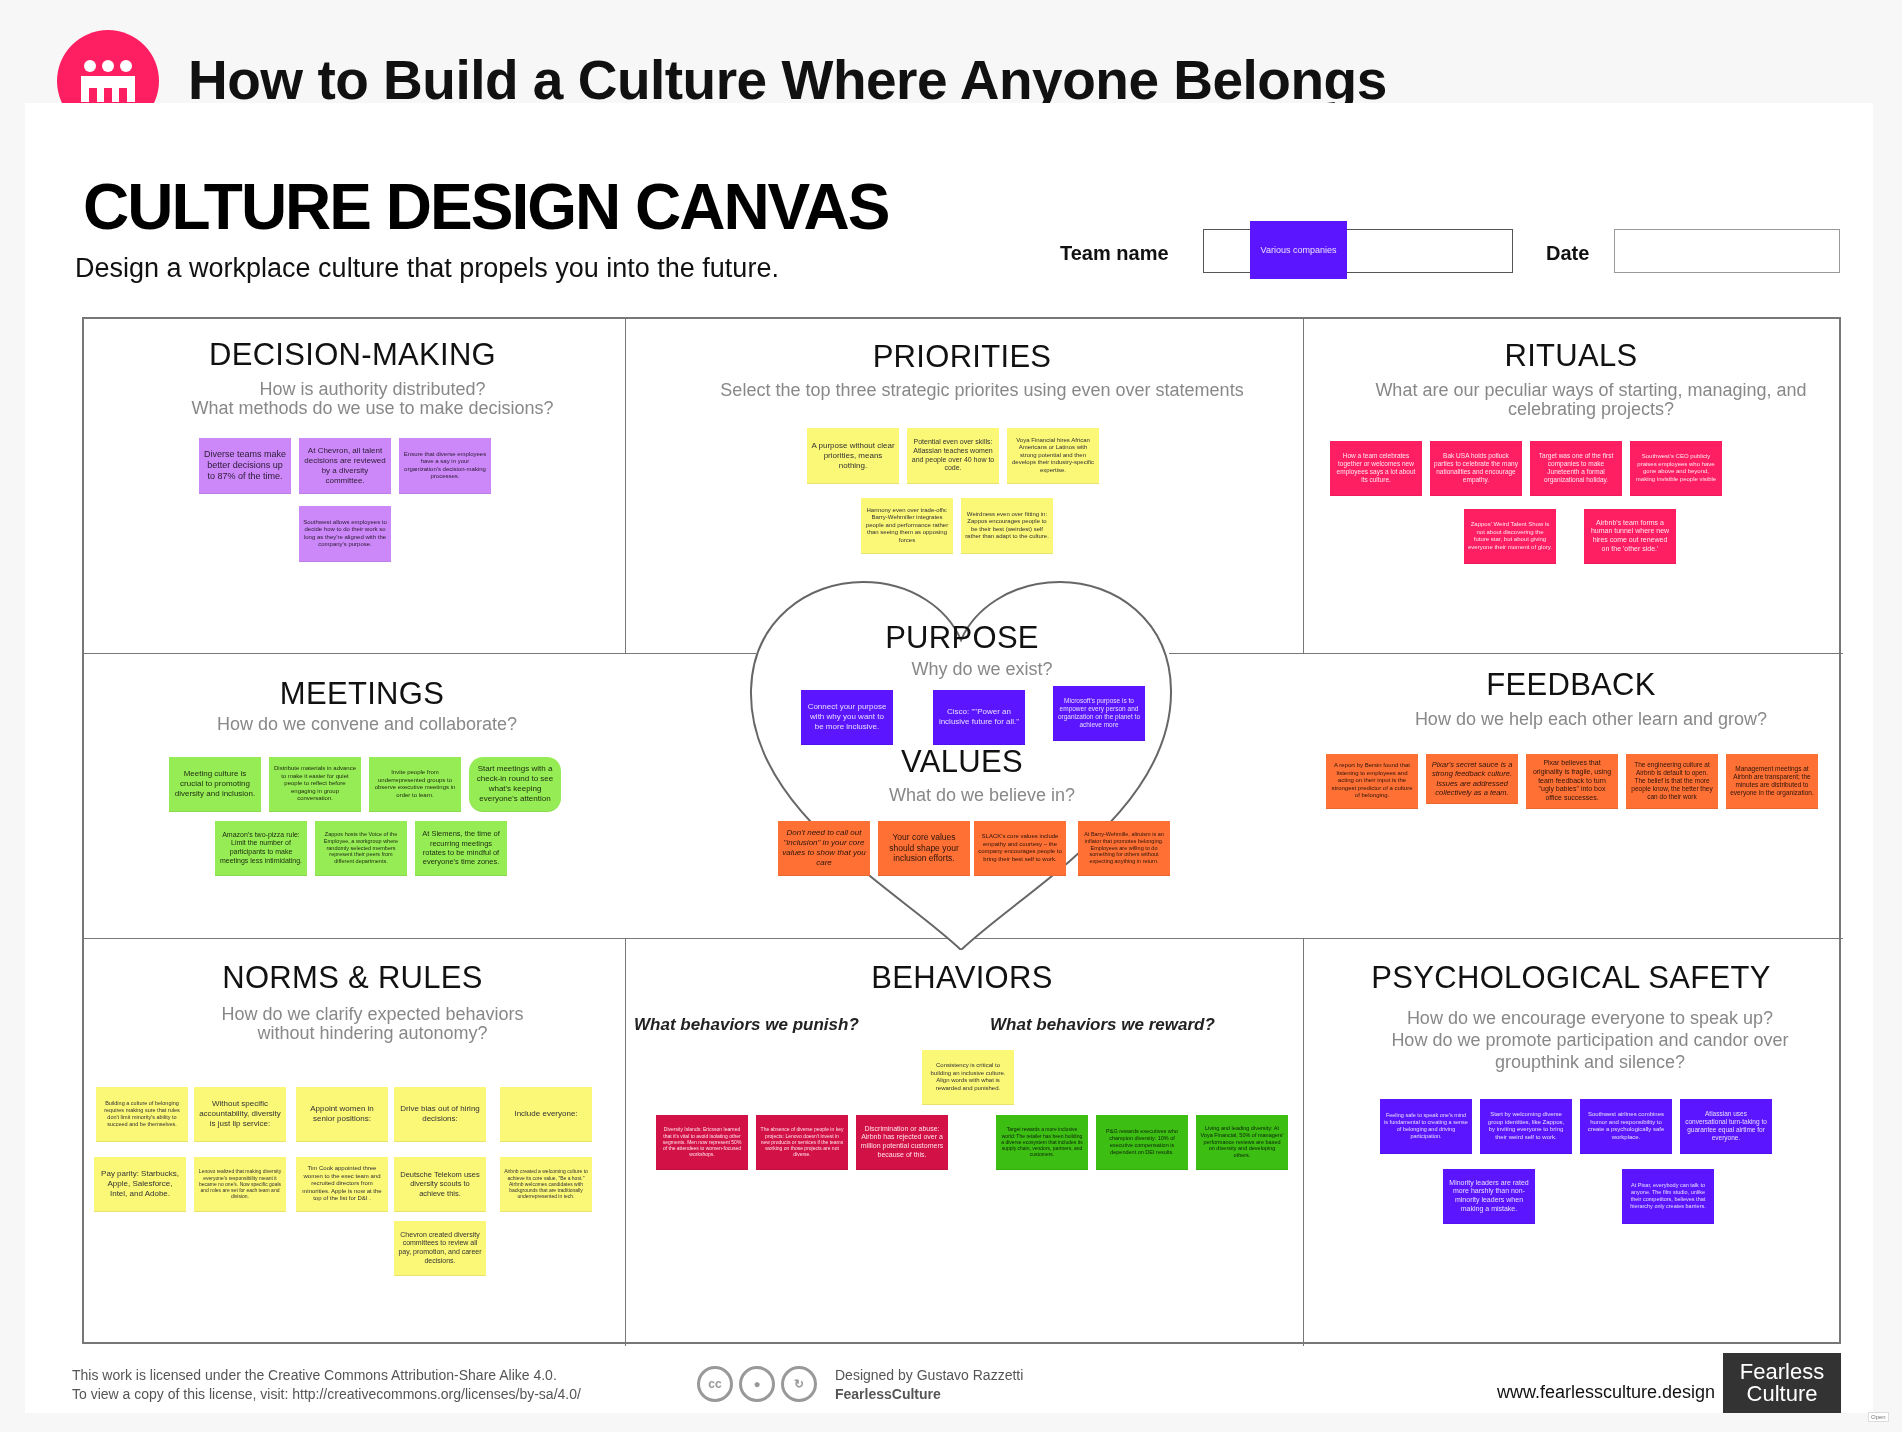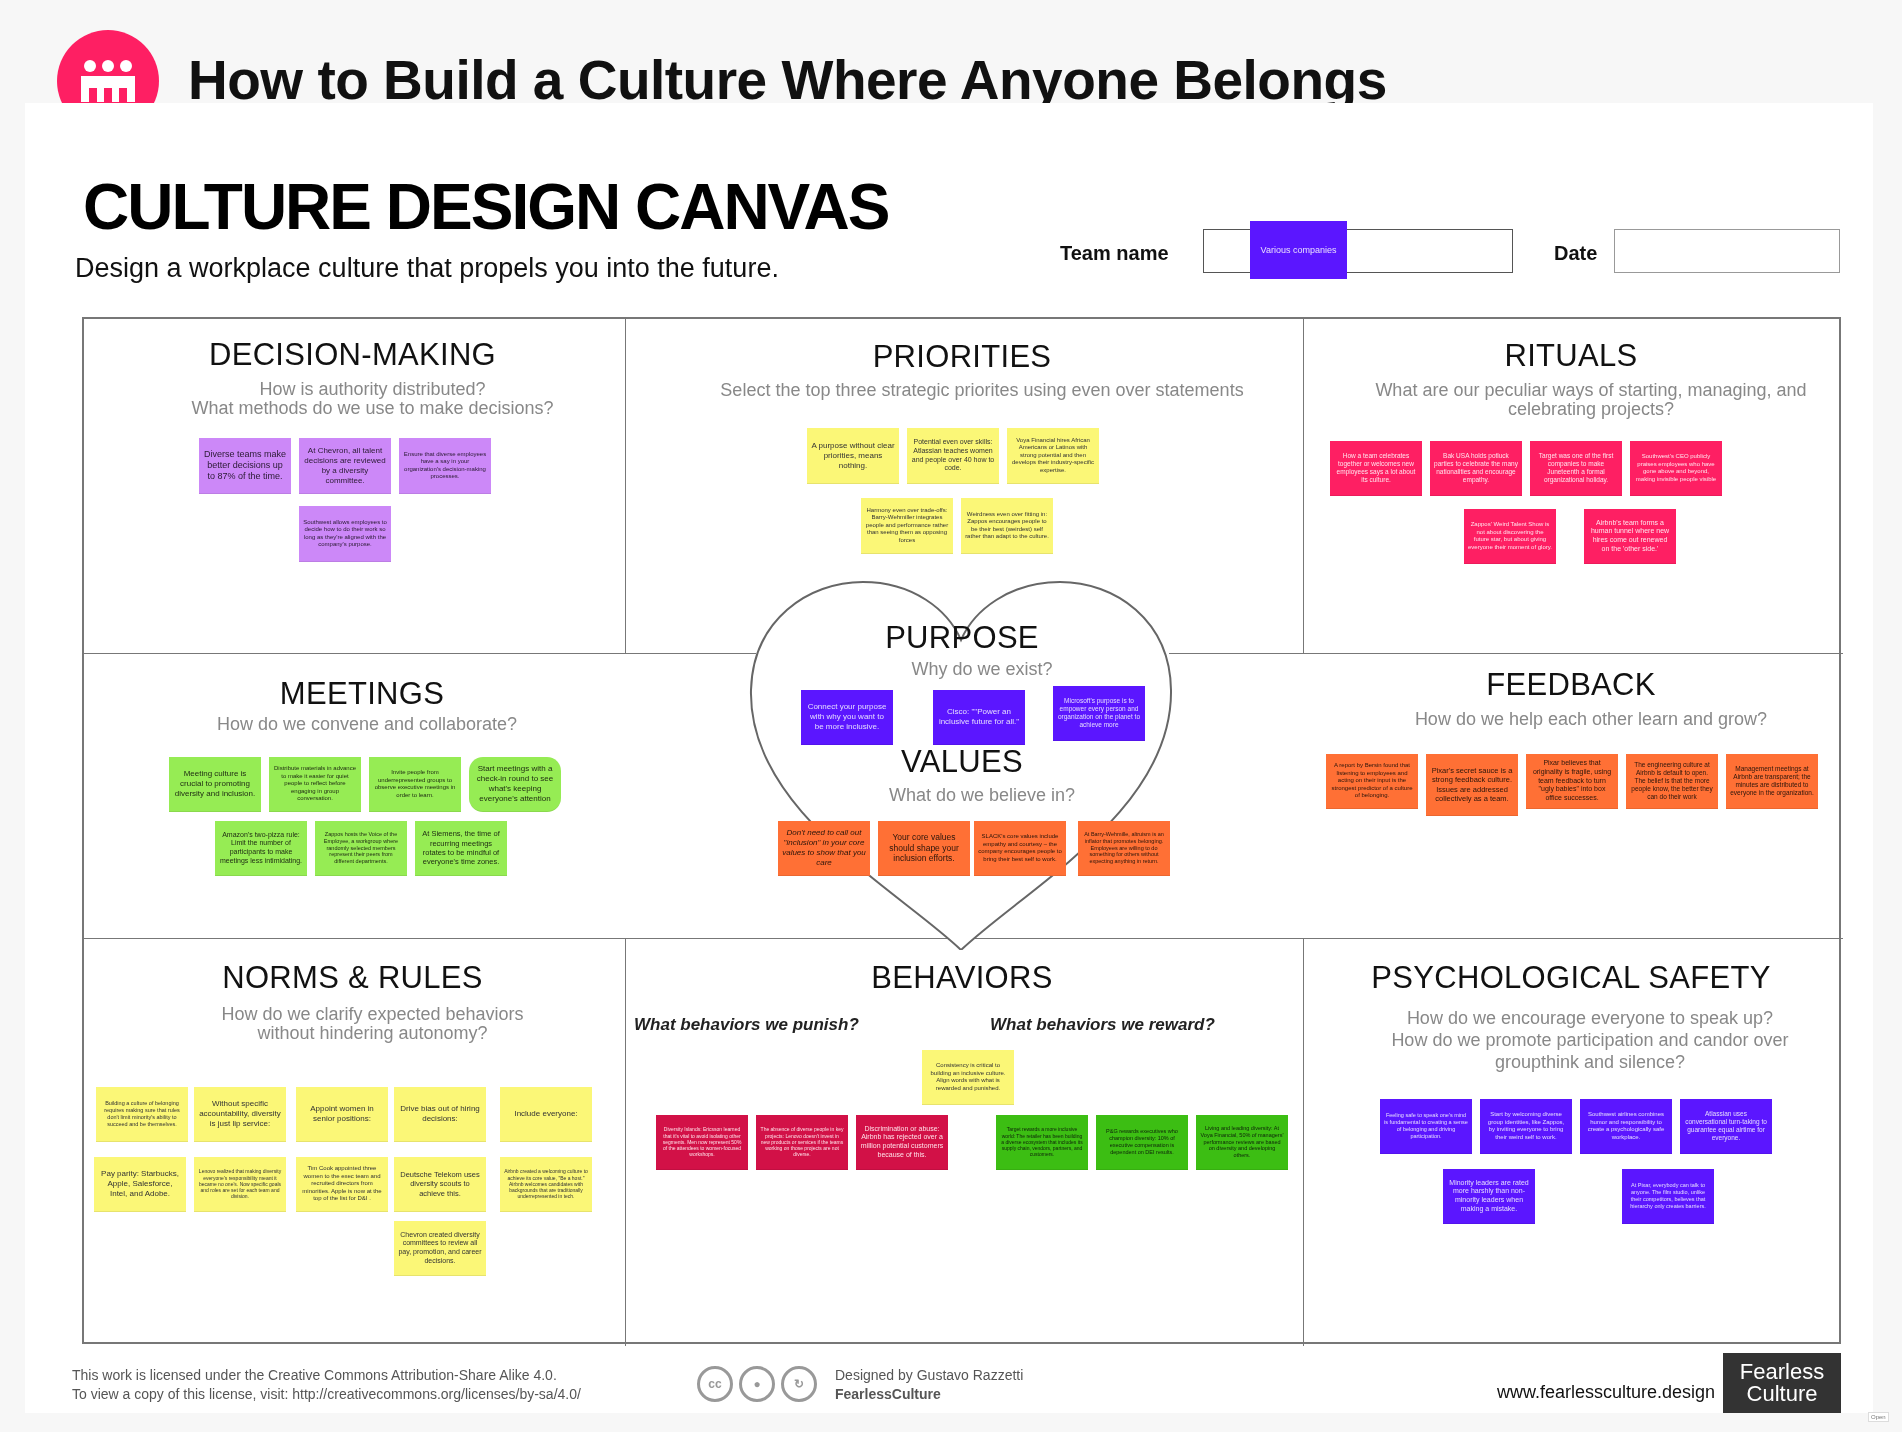--- a/index.html
+++ b/index.html
@@ -59,21 +59,21 @@
 <div class="top-title">How to Build a Culture Where Anyone Belongs</div>
 
 <div class="sheet"></div>
 
 <div class="canvas-title">CULTURE DESIGN CANVAS</div>
 <div class="canvas-sub">Design a workplace culture that propels you into the future.</div>
 
 <div class="field-label" style="left:1060px;top:242px;">Team name</div>
 <div class="field-box" style="left:1203px;top:229px;width:310px;height:44px;"></div>
 <div class="team-sticky">Various companies</div>
-<div class="field-label" style="left:1546px;top:242px;margin-left:8px;">Date</div>
+<div class="field-label" style="left:1546px;top:242px;">Date</div>
 <div class="field-box" style="left:1614px;top:229px;width:226px;height:44px;border-color:#999;"></div>
 
 <div class="grid">
   <div class="vline" style="left:541px;top:0;height:335px;"></div>
   <div class="vline" style="left:1219px;top:0;height:335px;"></div>
   <div class="hline" style="left:0;top:334px;width:672px;"></div>
   <div class="hline" style="left:1085px;top:334px;width:674px;"></div>
   <div class="hline" style="left:0;top:619px;width:1759px;"></div>
   <div class="vline" style="left:541px;top:619px;height:408px;"></div>
   <div class="vline" style="left:1219px;top:619px;height:408px;"></div>
@@ -127,21 +127,21 @@
 <div class="sec-title" style="left:822px;top:744px;width:280px;">VALUES</div>
 <div class="sec-q" style="left:822px;top:786px;width:280px;">What do we believe in?</div>
 <div class="note n-orange" style="left:778px;top:821px;width:92px;height:55px;font-size:8px;font-style:italic;">Don't need to call out "inclusion" in your core values to show that you care</div>
 <div class="note n-orange" style="left:878px;top:821px;width:92px;height:55px;font-size:8.5px;">Your core values should shape your inclusion efforts.</div>
 <div class="note n-orange" style="left:974px;top:821px;width:92px;height:55px;font-size:6px;">SLACK's core values include empathy and courtesy – the company encourages people to bring their best self to work.</div>
 <div class="note n-orange" style="left:1078px;top:821px;width:92px;height:55px;font-size:5.5px;">At Barry-Wehmille, altruism is an inflator that promotes belonging. Employees are willing to do something for others without  expecting anything in return.</div>
 
 <div class="sec-title" style="left:1301px;top:667px;width:540px;">FEEDBACK</div>
 <div class="sec-q" style="left:1301px;top:710px;width:540px;">How do we help each other learn and grow?</div>
 <div class="note n-orange" style="left:1326px;top:754px;width:92px;height:55px;font-size:6px;">A report by Bersin found that listening to employees and acting on their input is the strongest predictor of a culture of belonging.</div>
-<div class="note n-orange" style="left:1426px;top:754px;width:92px;height:62px;font-size:7.5px;">Pixar's secret sauce is a strong feedback culture. Issues are addressed collectively as a team.</div>
+<div class="note n-orange" style="left:1426px;top:754px;width:92px;height:50px;font-size:7.5px;font-style:italic;">Pixar's secret sauce is a strong feedback culture. Issues are addressed collectively as a team.</div>
 <div class="note n-orange" style="left:1526px;top:754px;width:92px;height:55px;font-size:7px;">Pixar believes that originality is fragile, using team feedback to turn "ugly babies" into box office successes.</div>
 <div class="note n-orange" style="left:1626px;top:754px;width:92px;height:55px;font-size:6.5px;">The engineering culture at Airbnb is default to open. The belief is that the more people know, the better they can do their work</div>
 <div class="note n-orange" style="left:1726px;top:754px;width:92px;height:55px;font-size:6.5px;">Management meetings at Airbnb are transparent; the minutes are distributed to everyone in the organization.</div>
 
 <div class="sec-title" style="left:82px;top:960px;width:541px;">NORMS &amp; RULES</div>
 <div class="sec-q" style="left:165px;top:1005px;width:375px;">How do we clarify expected behaviors without hindering autonomy?</div>
 <div class="note n-yellow" style="left:96px;top:1087px;width:92px;height:55px;font-size:5.5px;">Building a culture of belonging requires making sure that rules don't limit minority's ability to succeed and be themselves.</div>
 <div class="note n-yellow" style="left:194px;top:1087px;width:92px;height:55px;font-size:8px;">Without specific accountability, diversity is just lip service:</div>
 <div class="note n-yellow" style="left:296px;top:1087px;width:92px;height:55px;font-size:8px;">Appoint women in senior positions:</div>
 <div class="note n-yellow" style="left:394px;top:1087px;width:92px;height:55px;font-size:8px;">Drive bias out of hiring decisions:</div>

